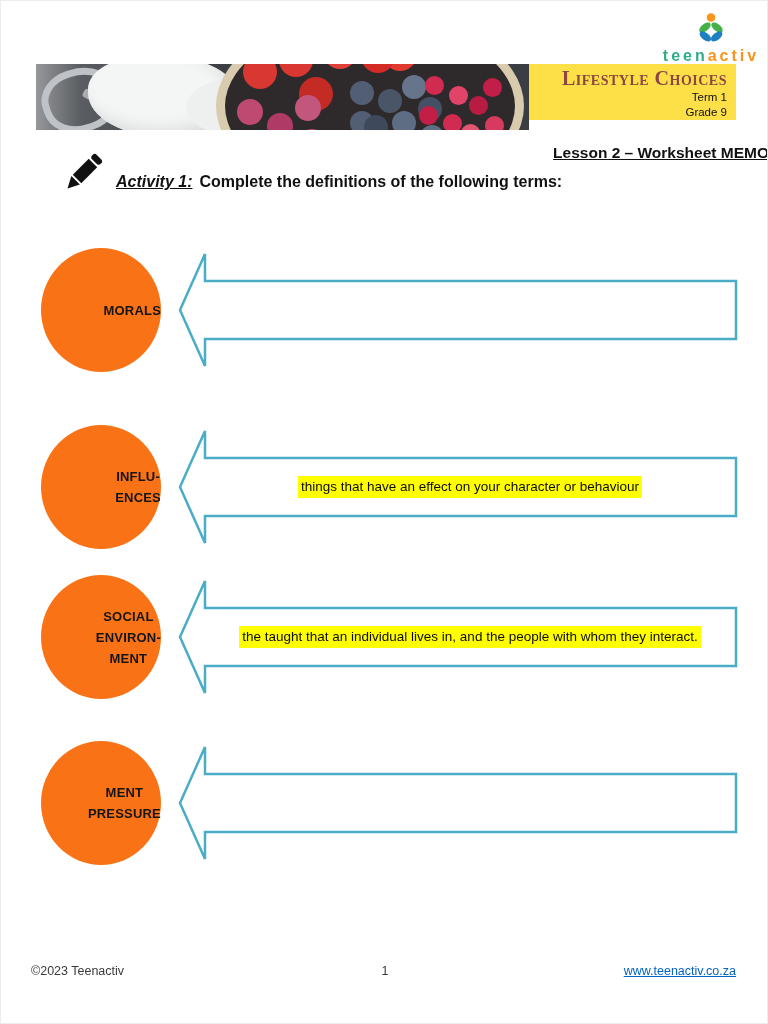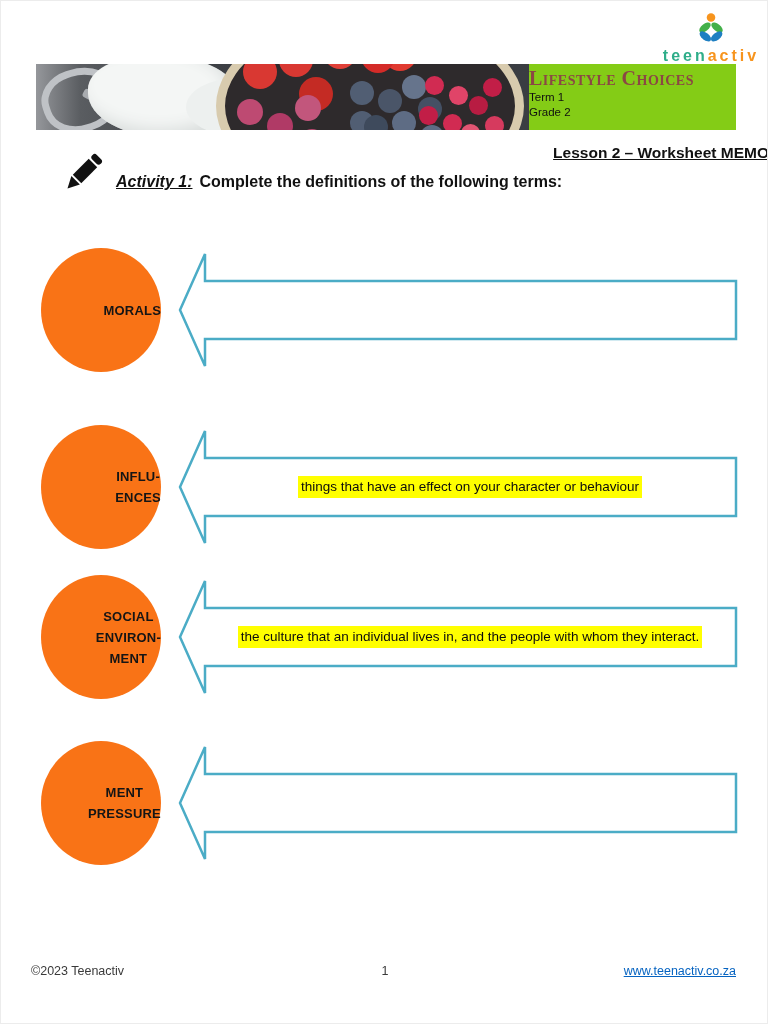--- a/index.html
+++ b/index.html
@@ -32,22 +32,22 @@
     box-shadow:36px -12px #d93832,80px -20px #e04038,118px -16px #d42b28,56px 22px #c42b24,140px -18px #e03a30;}
   .rasps{left:12px;top:78px;width:26px;height:26px;background:#be4a72;
     box-shadow:30px 14px #b03a66,4px 34px #c14e75,34px 44px #a93e62,62px 30px #b84a70,58px -4px #c2567c;}
   .blues{left:125px;top:60px;width:24px;height:24px;background:#515e73;
     box-shadow:28px 8px #4a5568,52px -6px #66748c,14px 34px #3e4a5c,42px 30px #5e6c84,68px 16px #445064,
       26px 58px #66748c,54px 52px #38424f,0px 30px #515e73,70px 44px #5e6c84,40px 68px #4a5568,10px 62px #66748c;}
   .crans{left:200px;top:55px;width:19px;height:19px;background:#d12b52;
     box-shadow:24px 10px #e04468,-6px 30px #c21e47,18px 38px #d12b52,44px 20px #b81c42,36px 48px #e25573,
       8px 64px #d12b52,48px 66px #c92048,60px 40px #d63a5e,58px 2px #c21e47;}
   .banner{
-    position:absolute;left:528px;top:63px;width:207px;height:66px;background:#84cc16;
-    box-sizing:border-box;padding:3px 9px 0 0;text-align:left;
+    position:absolute;left:528px;top:63px;width:207px;height:56px;background:#fde047;
+    box-sizing:border-box;padding:3px 9px 0 0;text-align:right;
   }
   .banner-title{
     font-family:"Liberation Serif", serif;font-variant:small-caps;font-weight:bold;
     font-size:20px;line-height:23px;color:#8b4744;letter-spacing:0.5px;
   }
   .banner-sub{font-size:11.5px;line-height:15px;color:#101010;}
   
   .pencil{position:absolute;left:56px;top:148px;}
   .doc-title{
     position:absolute;left:0;top:143px;width:768px;text-align:right;
@@ -99,21 +99,21 @@
     <div class="berry straws"></div>
     <div class="berry rasps"></div>
     <div class="berry blues"></div>
     <div class="berry crans"></div>
   </div>
 </div>
 
 <div class="banner">
   <div class="banner-title">Lifestyle Choices</div>
   <div class="banner-sub">Term 1</div>
-  <div class="banner-sub">Grade 2</div>
+  <div class="banner-sub">Grade 9</div>
 </div>
 
 <svg class="pencil" width="50" height="50" viewBox="0 0 100 100">
   <g transform="rotate(45 50 50)" fill="#111">
     <rect x="38" y="2" width="24" height="13" rx="6"></rect>
     <rect x="38" y="19" width="24" height="45"></rect>
     <polygon points="38,68 62,68 50,91"></polygon>
   </g>
 </svg>
 
@@ -148,21 +148,21 @@
 <div class="term-circle" style="top:574px">
   <span class="term-text">SOCIAL
 ENVIRON-
 MENT</span>
 </div>
 <div class="def-arrow" style="top:578px">
   <svg width="560" height="116" viewBox="0 0 560 116" preserveAspectRatio="none">
     <polygon points="2,58 27,2 27,29 558,29 558,87 27,87 27,114" fill="#ffffff" stroke="#4bacc6" stroke-width="2.5"></polygon>
   </svg>
   <div class="arrow-text">
-      <mark>the culture that an individual lives in, and the people with whom they interact.</mark>
+      <mark>the taught that an individual lives in, and the people with whom they interact.</mark>
     </div>
 </div>
 
 <div class="term-circle" style="top:740px">
   <span class="term-text">MENT
 PRESSURE</span>
 </div>
 <div class="def-arrow" style="top:744px">
   <svg width="560" height="116" viewBox="0 0 560 116" preserveAspectRatio="none">
     <polygon points="2,58 27,2 27,29 558,29 558,87 27,87 27,114" fill="#ffffff" stroke="#4bacc6" stroke-width="2.5"></polygon>

